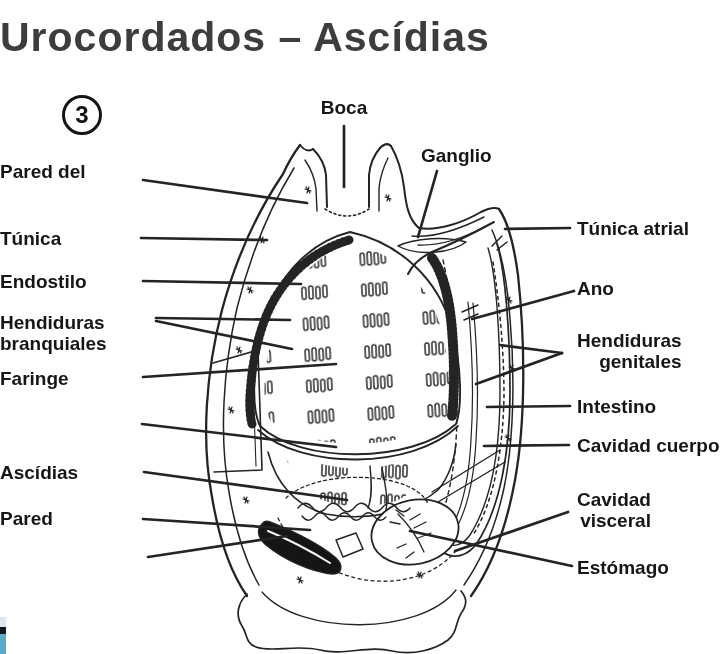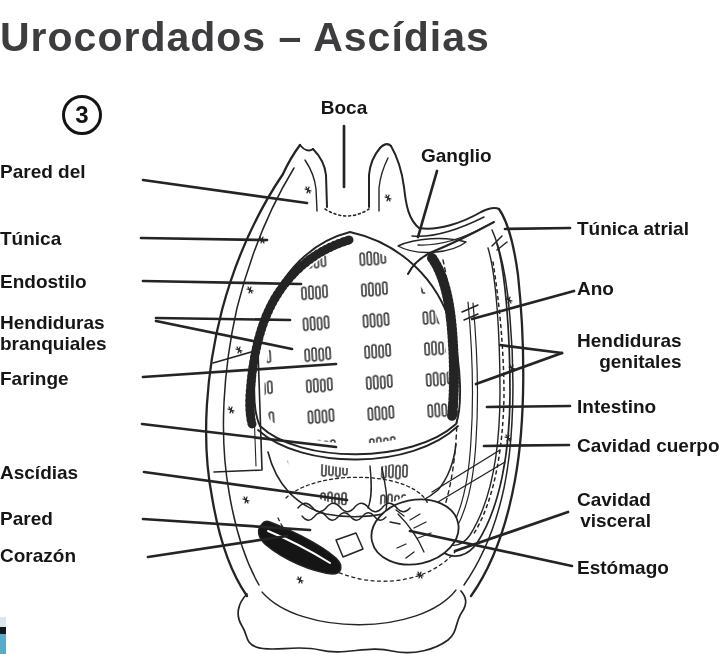--- a/index.html
+++ b/index.html
@@ -180,21 +180,20 @@
   </div>
   <div class="lbl r" style="top:271px">Endostilo</div>
   <div class="lbl r" style="top:228px">Túnica</div>
   <div class="lbl r" style="top:368px">Faringe</div>
   <div class="lbl r" style="top:312px">
     <div>Hendiduras</div>
     <div>branquiales</div>
   </div>
   <div class="lbl r" style="top:462px">Ascídias</div>
   <div class="lbl r" style="top:508px">Pared</div>
-  <div class="lbl r" style="top:545px">Corazón</div>
 
   <div class="lbl l" style="top:218px">Túnica atrial</div>
   <div class="lbl l" style="top:278px">Ano</div>
   <div class="lbl l" style="top:330px">
     <div>Hendiduras</div>
     <div>genitales</div>
   </div>
   <div class="lbl l" style="top:396px">Intestino</div>
   <div class="lbl l" style="top:435px">Cavidad cuerpo</div>
   <div class="lbl l" style="top:489px">

